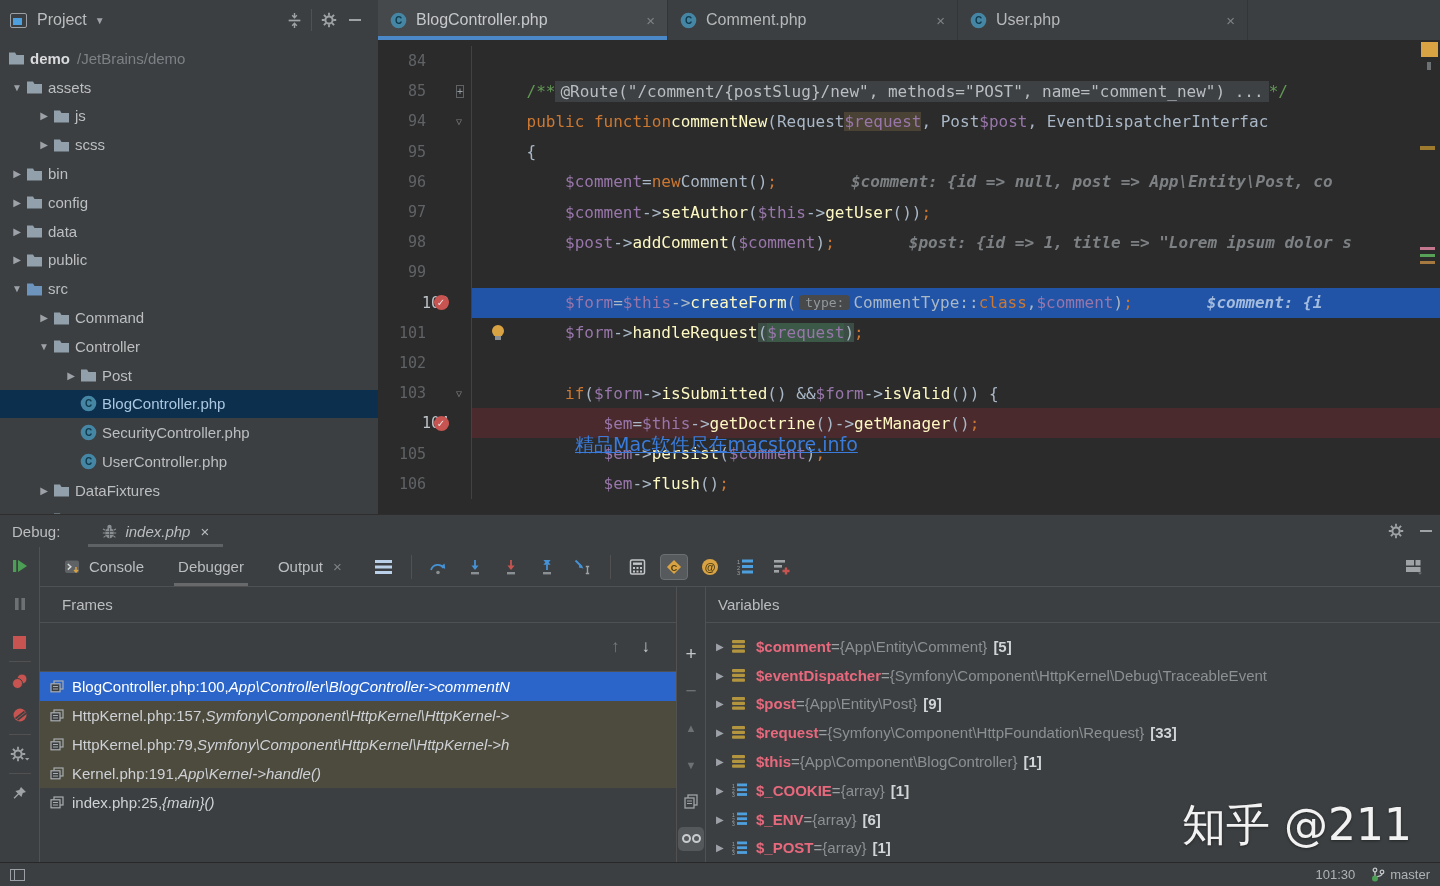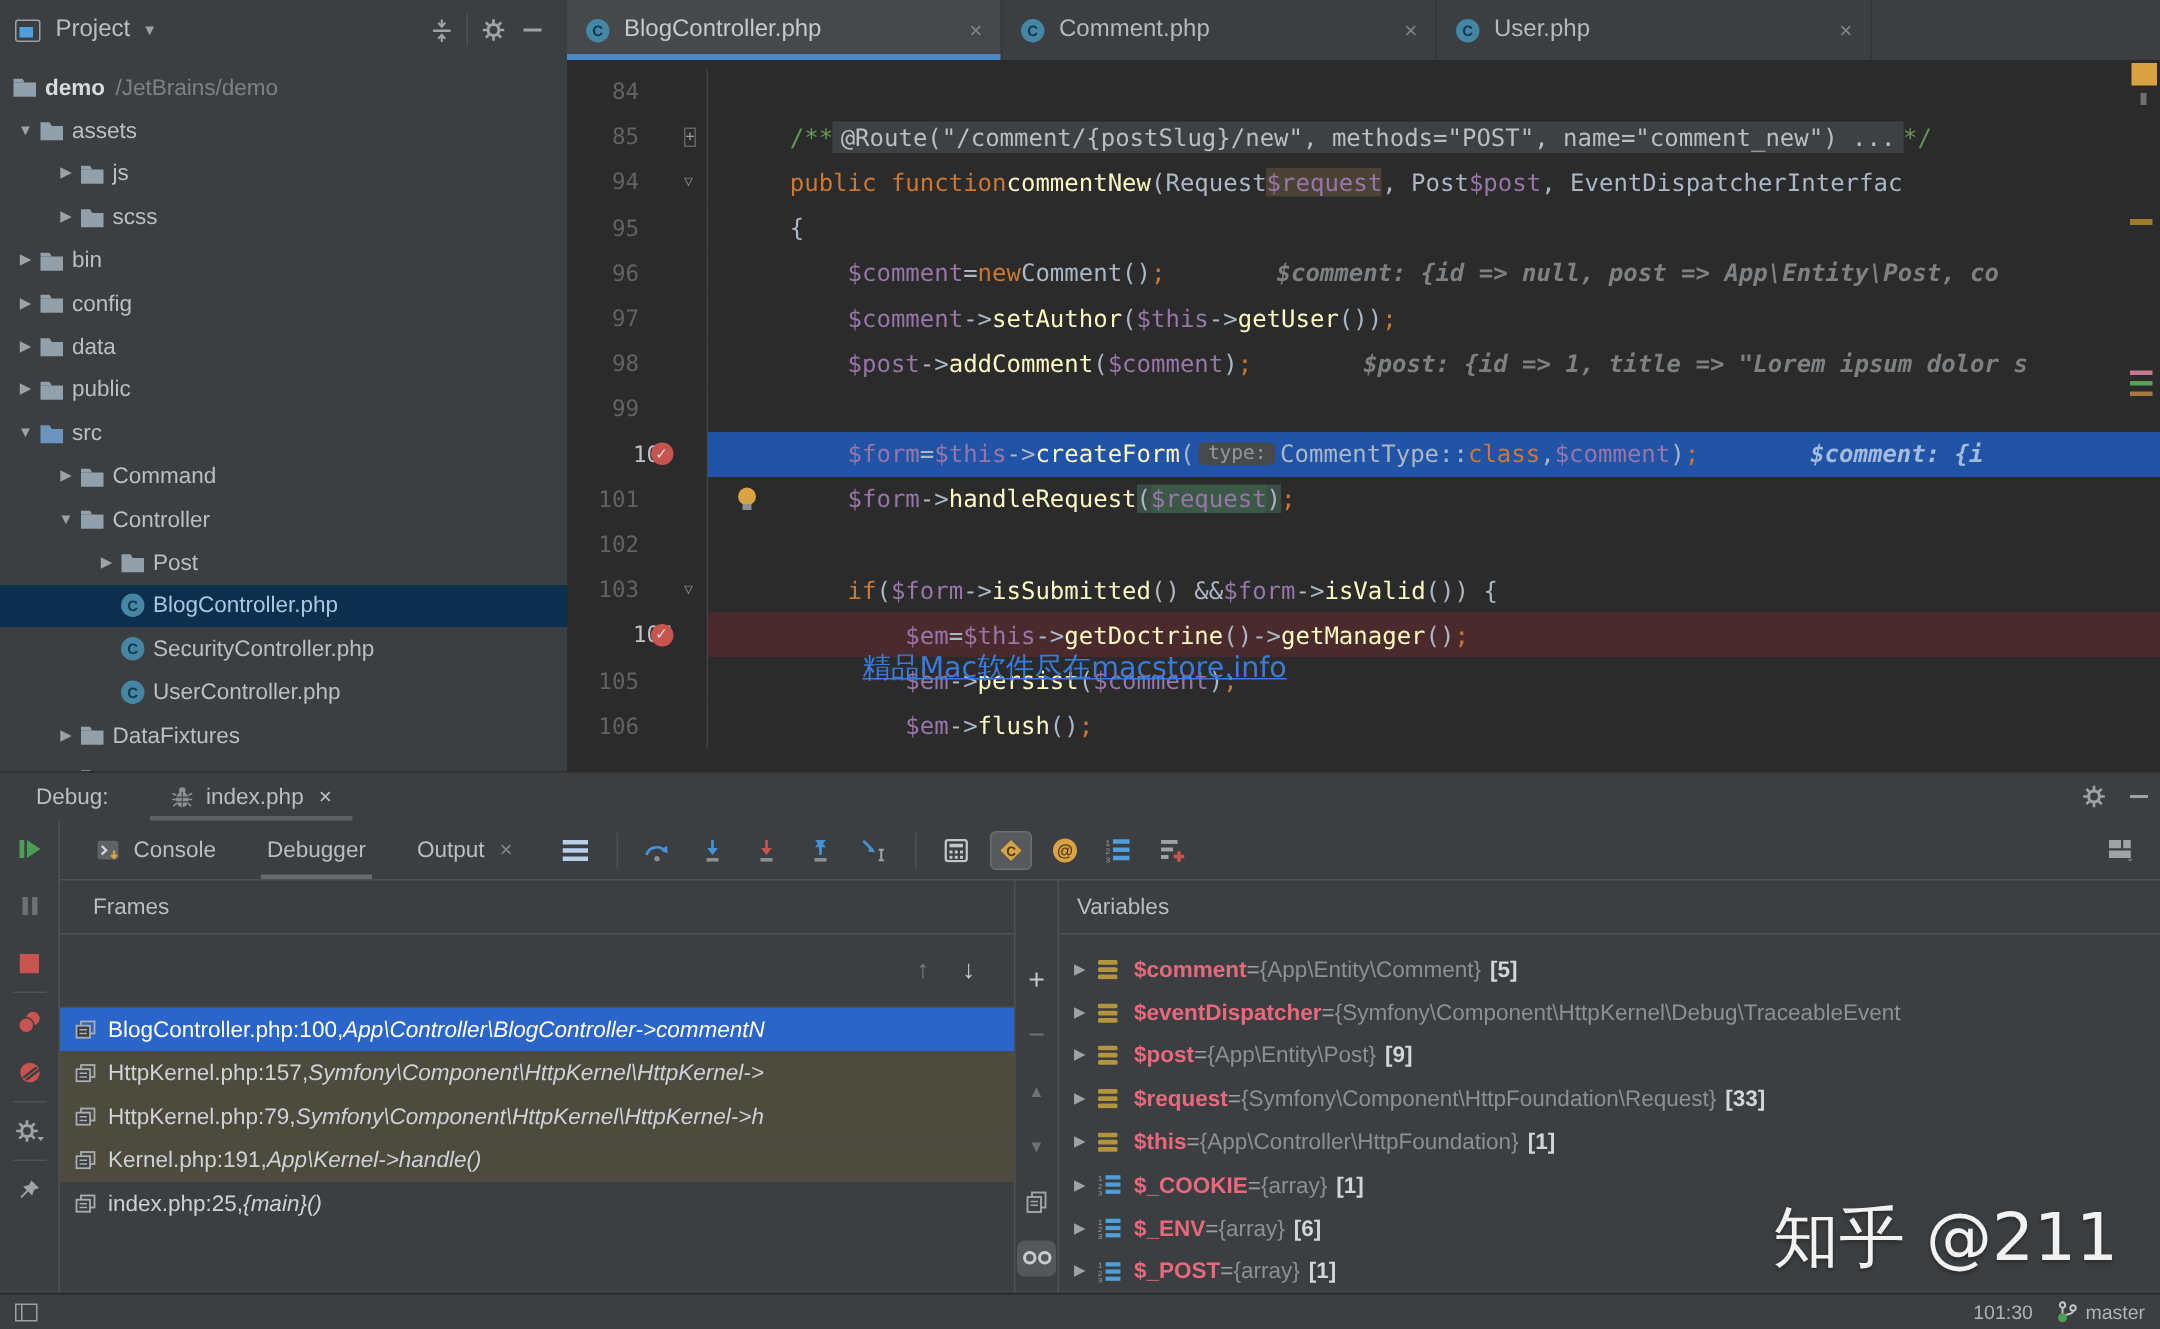--- a/index.html
+++ b/index.html
@@ -61,24 +61,24 @@
   .bulb { position:absolute; left:20px; top:7px; width:12px; height:12px; border-radius:50%; background:#d9a343; }
   .bulb::after{content:"";position:absolute;left:3px;top:11px;width:6px;height:4px;background:#8a8f93;}
   .fold-plus { width:12px;height:12px;border:1px solid #606366;color:#9aa0a6;font-size:10px;line-height:10px;
     text-align:center;background:#2b2b2b;}
   .stripe { position:absolute; z-index:5; }
   #wm-code { position:absolute; left:197px; top:392px; color:#3a7bdb; font-size:19px; z-index:6;
     text-decoration:underline; font-family:"DejaVu Sans","Liberation Sans",sans-serif; }
 
   
   #debug { position:absolute; left:0; top:514px; width:1440px; height:348px; background:#3c3f41; border-top:1px solid #2e2e2e; }
-  #debug-header { height:32px; display:flex; align-items:center; color:#bbbdbf; font-size:15px; padding-left:24px; position:relative; }
+  #debug-header { height:32px; display:flex; align-items:center; color:#bbbdbf; font-size:15px; padding-left:12px; position:relative; }
   #debug-tab { display:flex; align-items:center; margin-left:28px; height:100%; position:relative; padding:0 14px; }
   #debug-tab::after { content:""; position:absolute; left:0; right:0; bottom:0; height:3px; background:#5f6264; }
-  #debug-tab .lbl { margin:0 10px 0 8px; }
+  #debug-tab .lbl { margin:0 10px 0 8px;font-style:italic; }
   #debug-header .rbtns { position:absolute; right:8px; top:0; height:100%; display:flex; align-items:center; gap:16px; }
   #debug-toolbar { position:absolute; left:40px; right:0; top:32px; height:40px; display:flex; align-items:center;
     border-bottom:1px solid #4e5052; color:#bbbdbf; font-size:15px; }
   .dtab { display:flex; align-items:center; height:100%; padding:0 10px; position:relative; margin-right:14px; }
   .dtab .lbl { margin-left:8px; }
   .dtab.active::after { content:""; position:absolute; left:6px; right:6px; bottom:0; height:3px; background:#67696b; }
   .dtab .x { margin-left:10px; color:#7f8386; }
   .tsep { width:1px; height:24px; background:#515151; margin:0 9px; }
   .tbtn { width:28px; height:26px; display:flex; align-items:center; justify-content:center; margin:0 4px; position:relative;}
   .tbtn.sel { background:#565a5c; border:1px solid #6b6f71; border-radius:4px; }
@@ -939,21 +939,21 @@
             <span class="va">▶</span>
             <span class="vi">
               <svg width="14" height="13" viewBox="0 0 14 13">
                 <rect y="0" width="13" height="3.2" rx="1" fill="#B3953F"></rect>
                 <rect y="4.8" width="13" height="3.2" rx="1" fill="#B3953F"></rect>
                 <rect y="9.6" width="13" height="3.2" rx="1" fill="#B3953F"></rect>
               </svg>
             </span>
             <span class="vname">$this</span>
             <span class="veq"> = </span>
-            <span class="vval">{App\Controller\HttpFoundation}</span>
+            <span class="vval">{App\Component\BlogController}</span>
             <span class="vcnt">[1]</span>
           </div>
           <div class="vrow">
             <span class="va">▶</span>
             <span class="vi">
               <svg width="16" height="14" viewBox="0 0 16 14">
                 <g fill="#9fa3a6" font-size="5" font-family="Liberation Sans,sans-serif">
                   <text x="0" y="4.5">1</text>
                   <text x="0" y="9.5">2</text>
                   <text x="0" y="14">3</text>

